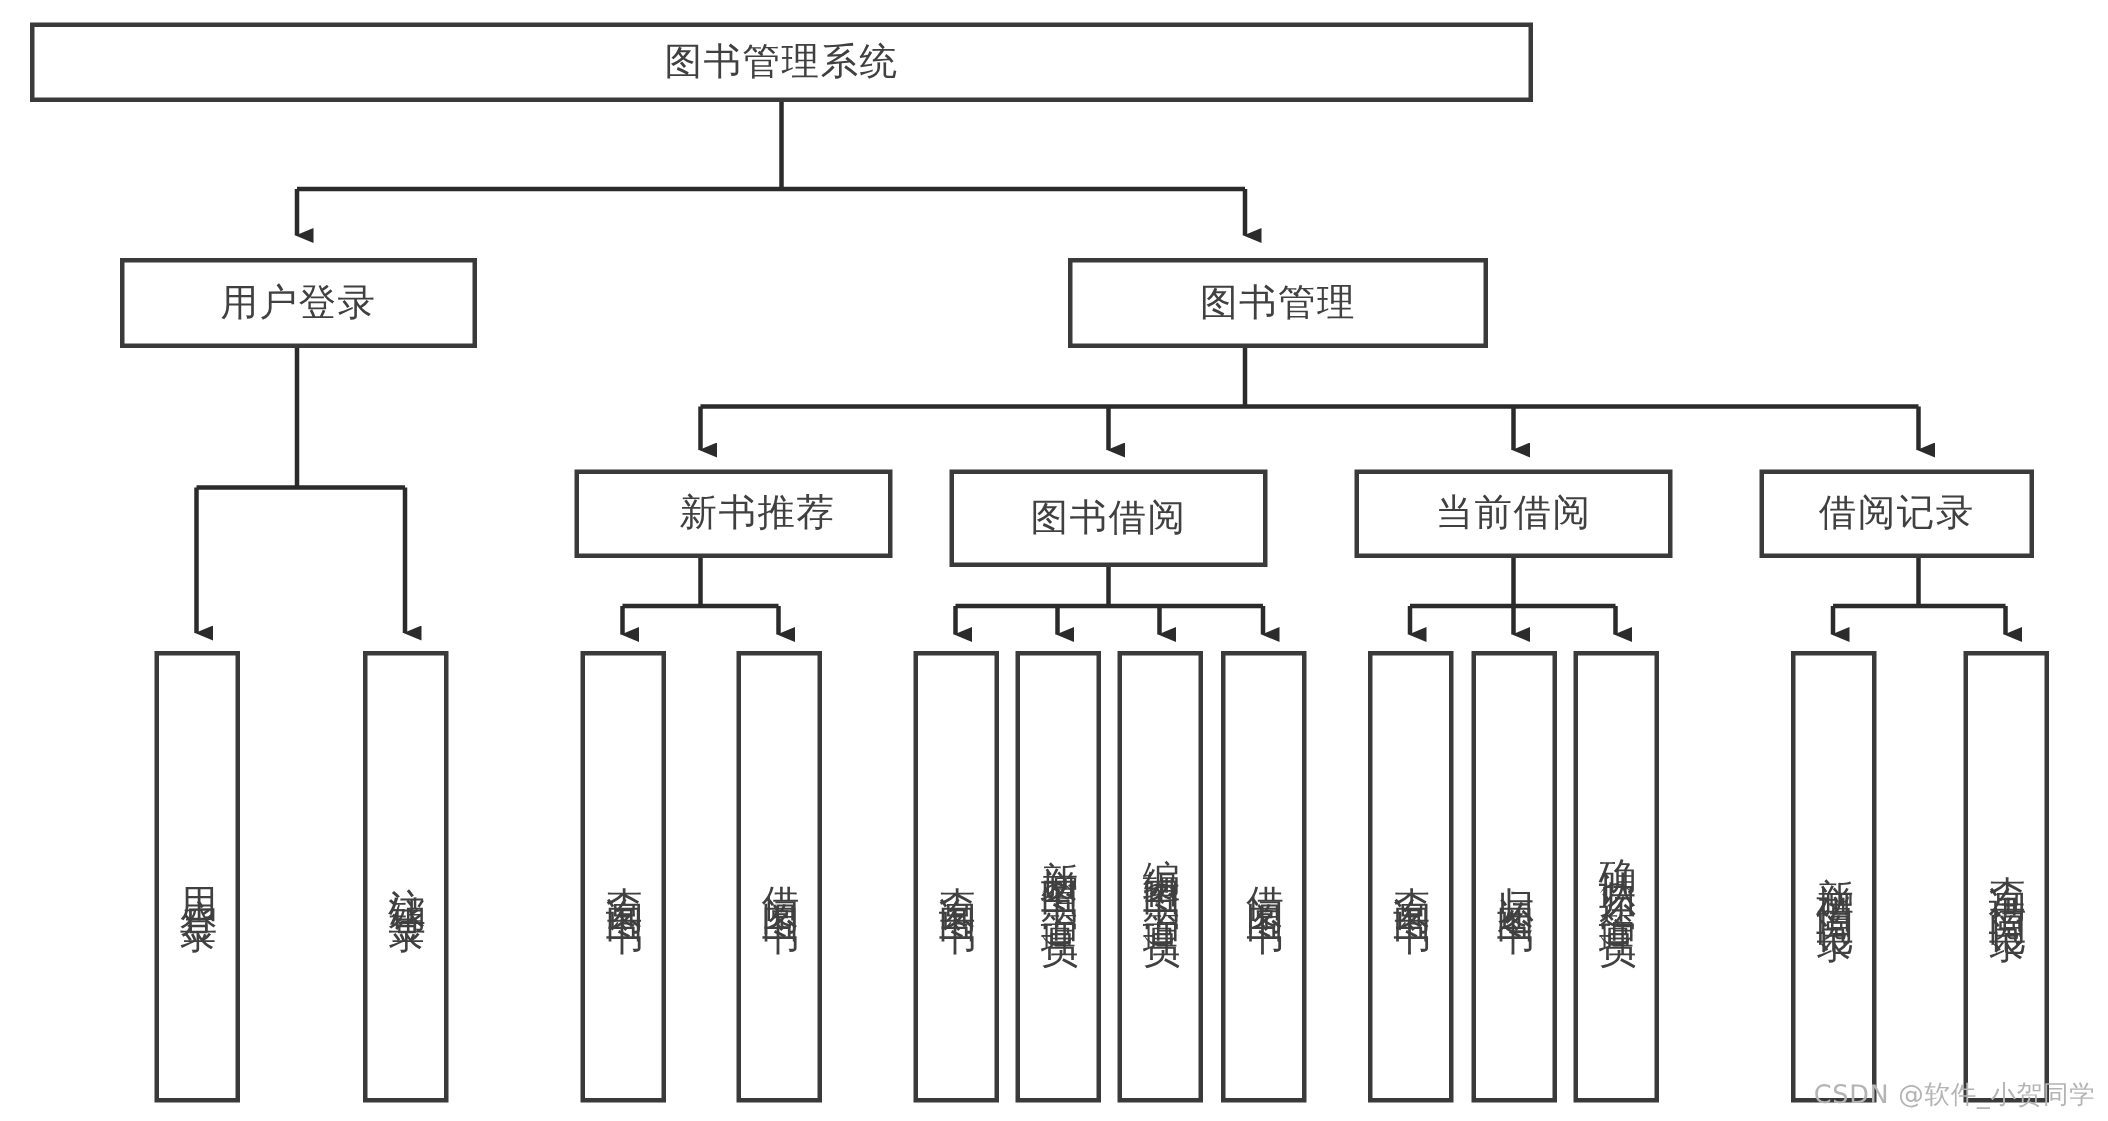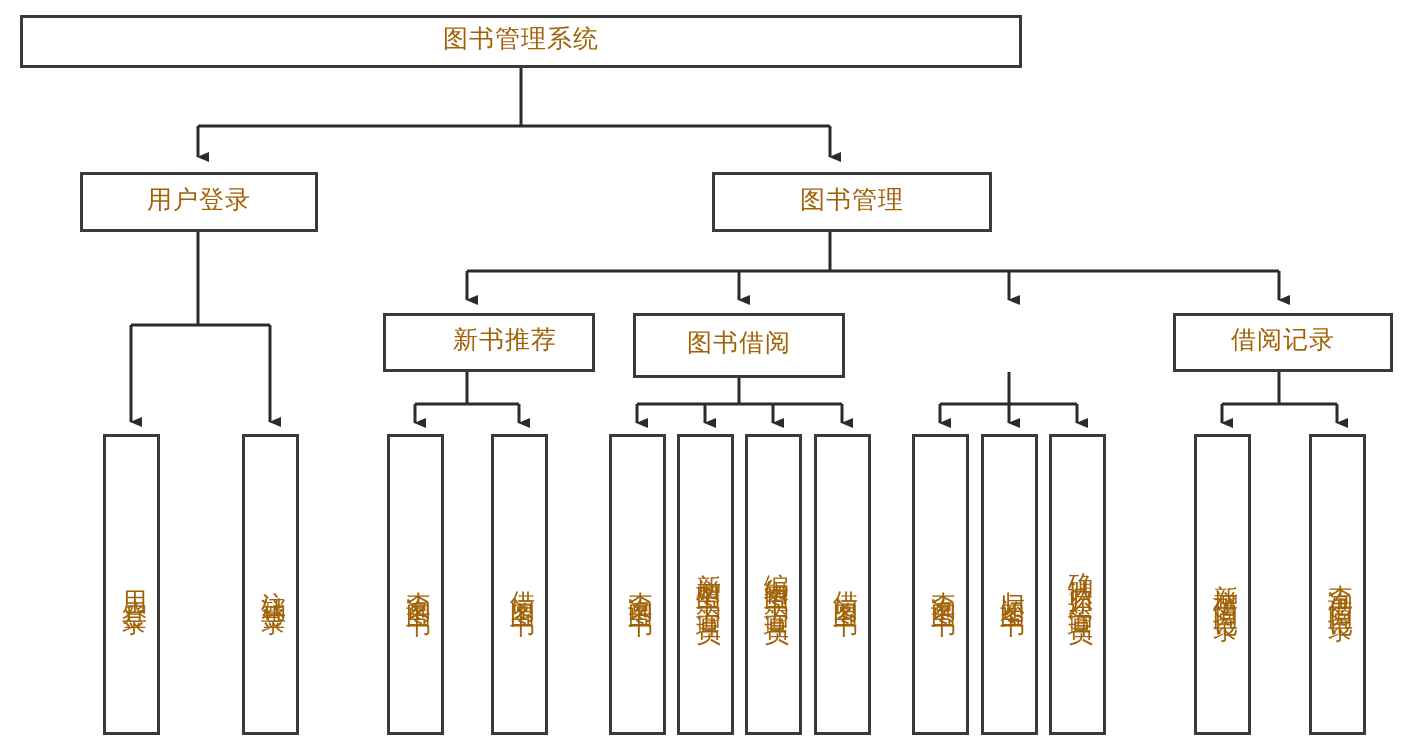--- a/index.html
+++ b/index.html
@@ -32,22 +32,22 @@
     position: absolute;
     box-sizing: border-box;
     background: #ffffff;
     border: 3px solid #3a3a3a;
     display: flex;
     align-items: center;
     justify-content: center;
     overflow: hidden;
   }
   .node .label {
-    color: #a16207;
-    font-family: Liberation Mono, monospace;
+    color: #404040;
+    font-family: Liberation Sans, sans-serif;
     letter-spacing: 1px;
     white-space: nowrap;
     line-height: 1.15;
   }
   .node.horizontal .label {
     font-size: 25px;
   }
   .node.root .label {
     font-size: 25px;
   }
@@ -159,22 +159,25 @@
   </div>
 
   <div class="node horizontal" style="left:383px; top:313px; width:212px; height:59px;padding-left:32px;">
     <span class="label">新书推荐</span>
   </div>
 
   <div class="node horizontal" style="left:633px; top:313px; width:212px; height:65px;">
     <span class="label">图书借阅</span>
   </div>
 
-
-  <div class="node horizontal" style="left:1173px; top:313px; width:220px; height:59px;">
+  <div class="node horizontal" style="left:903px; top:313px; width:212px; height:59px;">
+    <span class="label">当前借阅</span>
+  </div>
+
+  <div class="node horizontal" style="left:1173px; top:313px; width:183px; height:59px;">
     <span class="label">借阅记录</span>
   </div>
 
   <div class="node vertical" style="left:103px; top:434px; width:57px; height:301px;">
     <span class="label">用户登录</span>
   </div>
 
   <div class="node vertical" style="left:242px; top:434px; width:57px; height:301px;">
     <span class="label">注销登录</span>
   </div>
@@ -216,14 +219,15 @@
   </div>
 
   <div class="node vertical" style="left:1194px; top:434px; width:57px; height:301px;">
     <span class="label">新增借阅记录</span>
   </div>
 
   <div class="node vertical" style="left:1309px; top:434px; width:57px; height:301px;">
     <span class="label">查询借阅记录</span>
   </div>
 
+  <div id="watermark">CSDN @软件_小贺同学</div>
 
 </div>
 
 </body></html>

